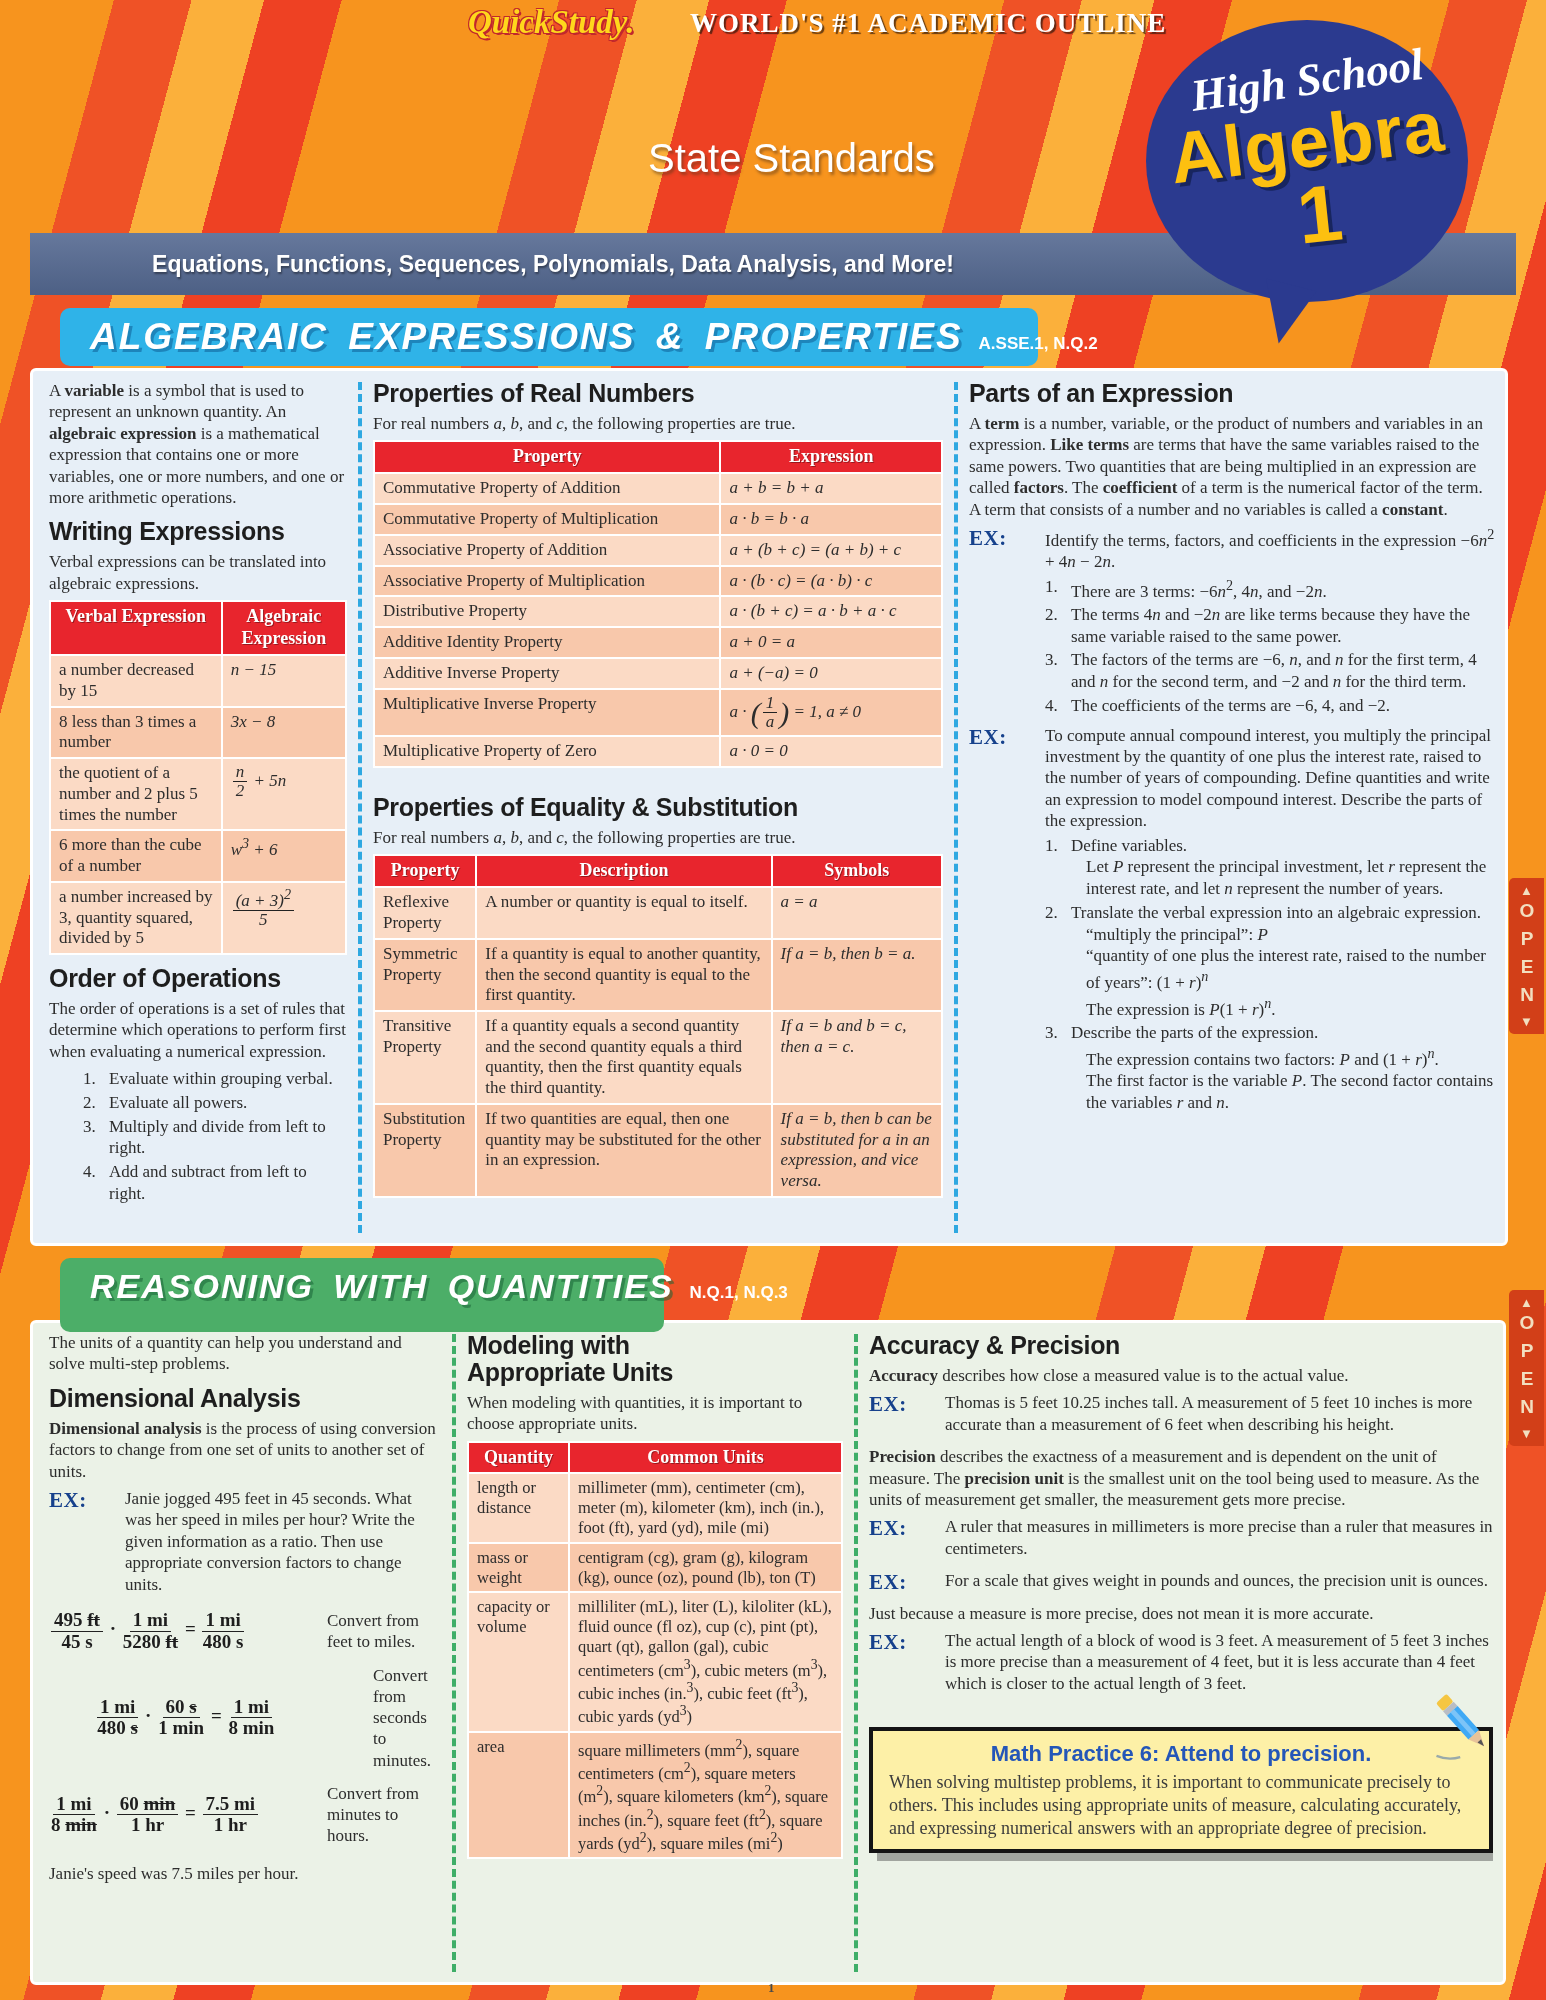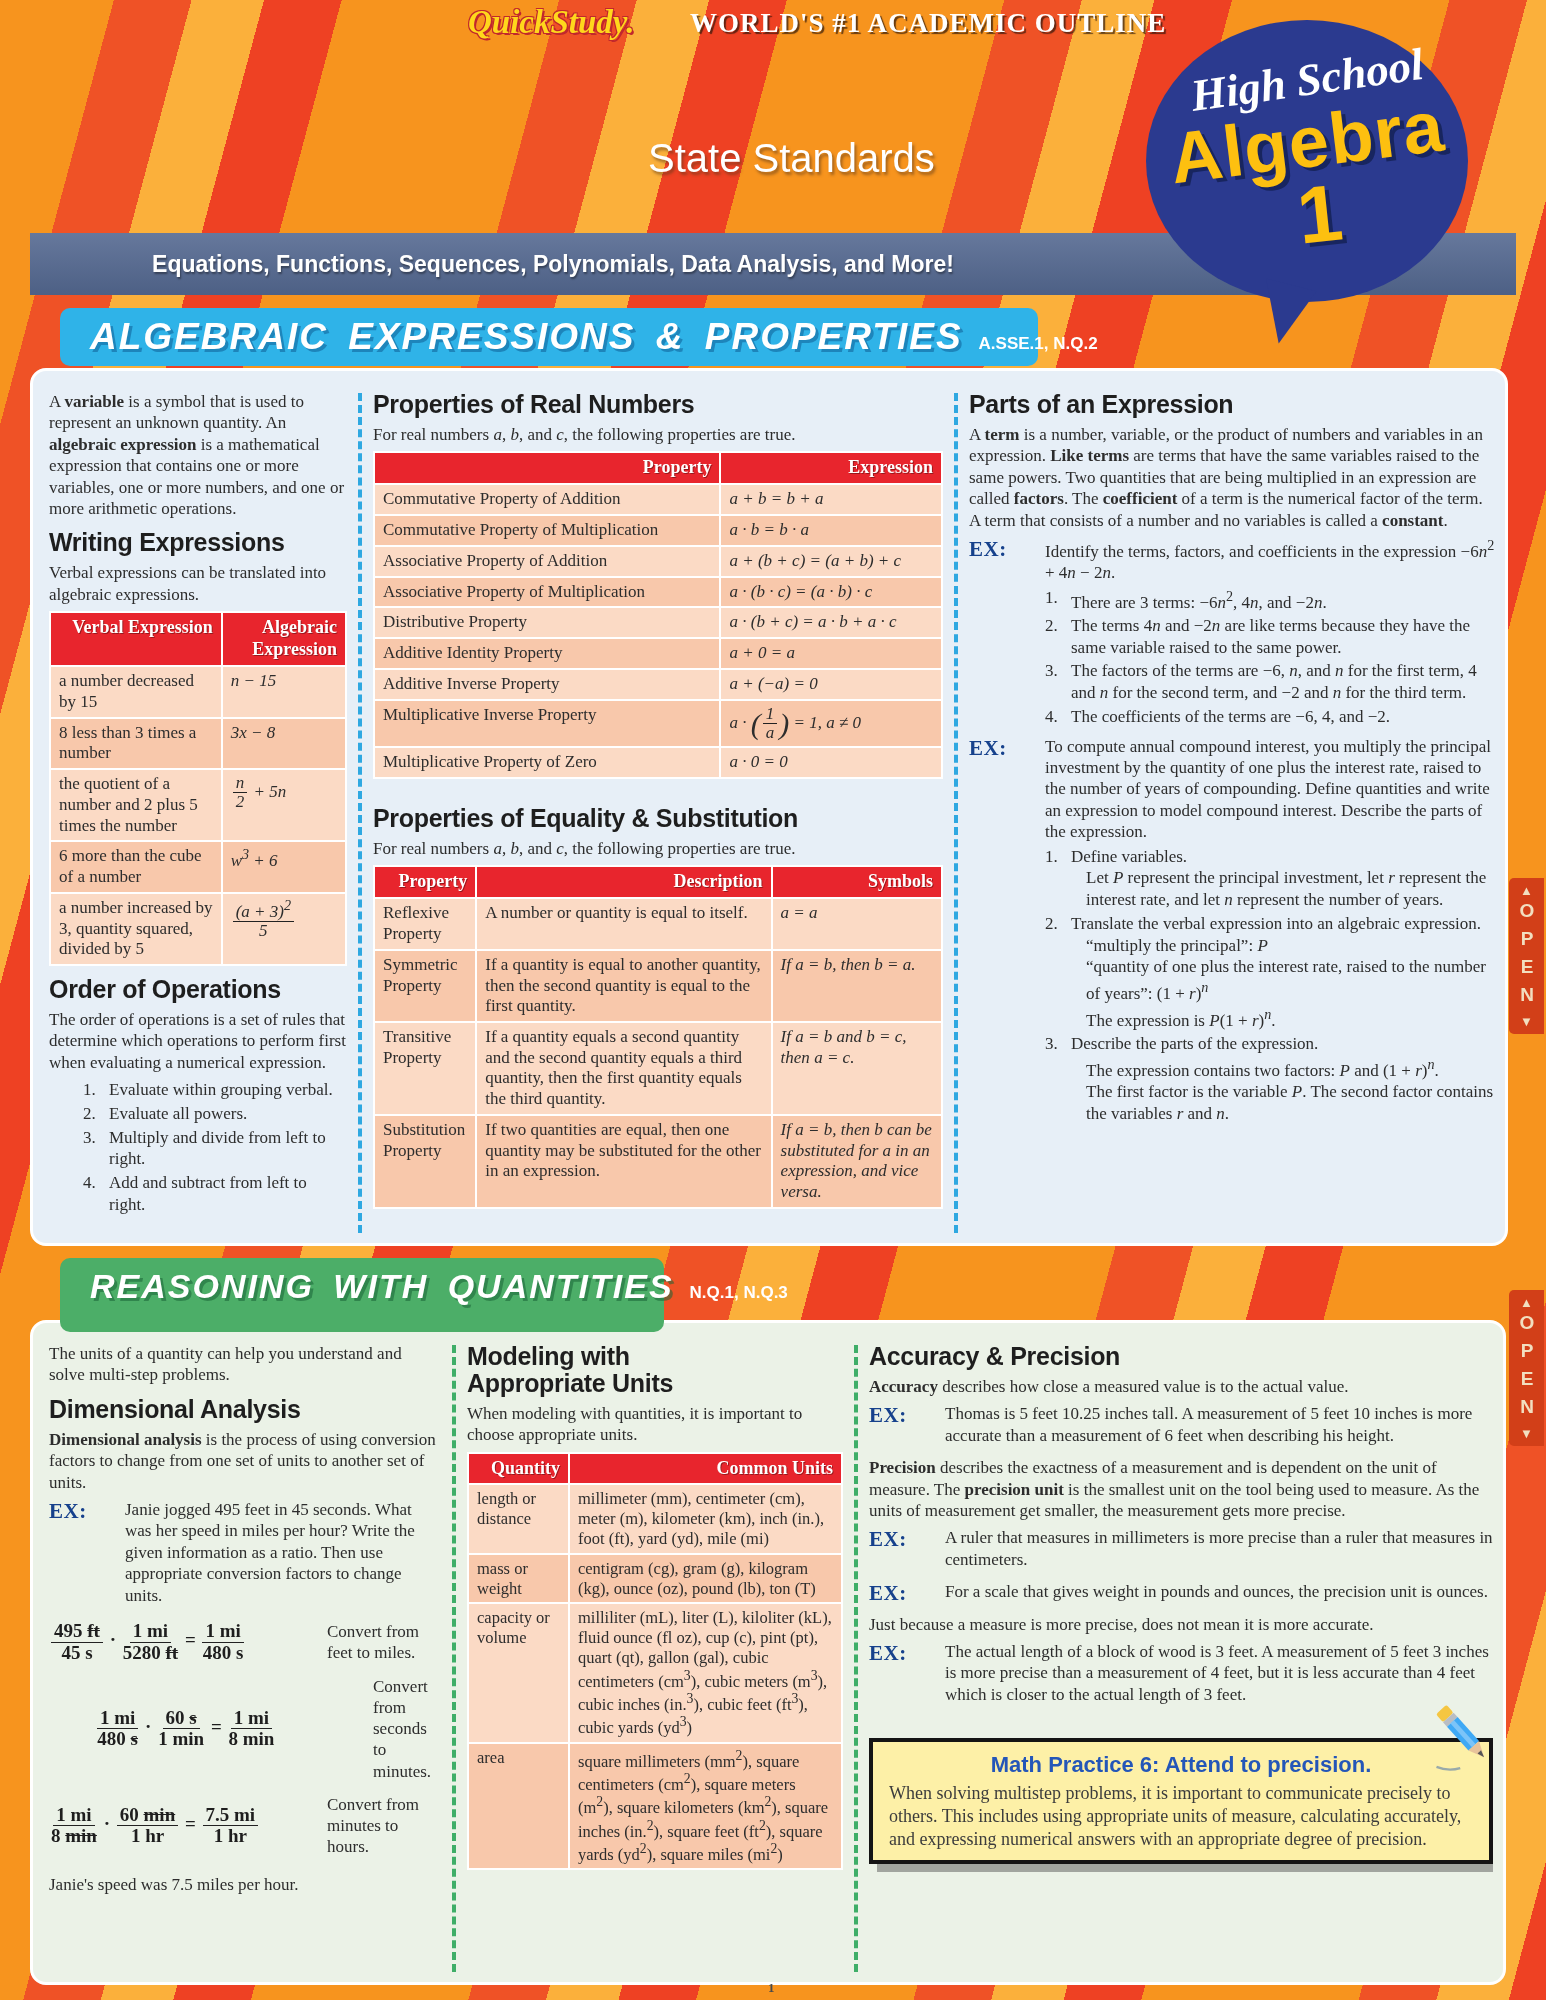--- a/index.html
+++ b/index.html
@@ -31,21 +31,21 @@
     text-shadow:1px 2px 2px rgba(0,0,0,.4)}
   
   .band{position:absolute;display:flex;align-items:baseline;gap:16px;padding:0 30px;border-radius:10px;z-index:5;box-sizing:border-box}
   .band .bt{font:italic 900 37px/58px "Liberation Sans",sans-serif;color:#fff;letter-spacing:2px;word-spacing:8px;
     text-shadow:3px 3px 0 rgba(15,95,150,.55);white-space:nowrap}
   .band .bs{font:700 17px "Liberation Sans",sans-serif;color:#fff;white-space:nowrap}
   .band1{left:60px;top:308px;width:978px;height:58px;background:#2fb3e8}
   .band2{left:60px;top:1258px;width:604px;height:74px;background:#4cae68}
   .band2 .bt{font-size:34px;line-height:56px;text-shadow:3px 3px 0 rgba(25,100,55,.55)}
   
-  .panel{position:absolute;left:30px;display:flex;border:3px solid #fff;border-radius:16px;padding:20px 10px 8px 16px;box-sizing:border-box;z-index:4}
+  .panel{position:absolute;left:30px;display:flex;border:3px solid #fff;border-radius:6px;padding:9px 10px 8px 16px;box-sizing:border-box;z-index:4}
   .panel1{top:368px;width:1478px;height:878px;background:#e7eff7}
   .panel2{top:1320px;width:1476px;height:665px;background:#ebf2e7}
   .divider{flex:0 0 0;border-left:4px dashed #2fa8e1;margin:2px 11px}
   .divider.green{border-left-color:#3fae68}
   .col{overflow:hidden;min-width:0}
   .c11{flex:0 0 298px}.c12{flex:0 0 570px}.c13{flex:1}
   .c21{flex:0 0 392px}.c22{flex:0 0 376px}.c23{flex:1}
   
   .p{font:17px/1.26 "Liberation Serif",serif;color:#2d2d2d;margin:0 0 6px}
   h3{font:800 25px/1.08 "Liberation Sans",sans-serif;color:#1e1e1e;margin:10px 0 6px;letter-spacing:-.3px}
@@ -53,21 +53,21 @@
   .steps{margin-left:34px}
   .step{display:flex;gap:6px;font:17px/1.28 "Liberation Serif",serif;color:#2d2d2d;margin-top:2px}
   .step .num{flex:0 0 20px}
   .sub{display:block;padding-left:15px}
   .exrow{display:flex;gap:24px;margin:4px 0 8px}
   .exlab{flex:0 0 52px;font:700 21px/1.15 "Liberation Serif",serif;color:#16418c;letter-spacing:.5px}
   .exbody{flex:1;min-width:0}
   .exbody .p{margin-bottom:3px}
   
   .tbl{width:100%;border-collapse:collapse;margin:6px 0 10px;font-family:"Liberation Serif",serif;font-size:17px;line-height:1.22;color:#2d2d2d}
-  .tbl th{background:#e8252d;color:#fff;font-weight:700;text-align:right;padding:4px 8px;font-size:18px;
+  .tbl th{background:#e8252d;color:#fff;font-weight:700;text-align:center;padding:4px 8px;font-size:18px;
     text-shadow:1px 1px 0 rgba(0,0,0,.35);border:2px solid #fff;vertical-align:top}
   .tbl td{padding:4px 8px;vertical-align:top;border:2px solid #fff}
   .r0 td{background:#fbdac5}.r1 td{background:#f8c8ab}
   .alg{font-style:italic}
   .t1 .w1{width:58%}.t2 .w1{width:61%}
   .t3 .wa{width:18%}.t3 .wb{width:52%}.t3 .wc{width:30%}
   .t4{font-size:16.5px;line-height:1.2}.t4 .w1{width:27%}
   .fx{display:inline-flex;flex-direction:column;align-items:center;vertical-align:middle;margin:0 2px;line-height:1.08;text-align:center}
   .fx .n{border-bottom:1.7px solid #222;padding:0 3px}
   .bp{font-size:30px;font-weight:400;vertical-align:middle}

